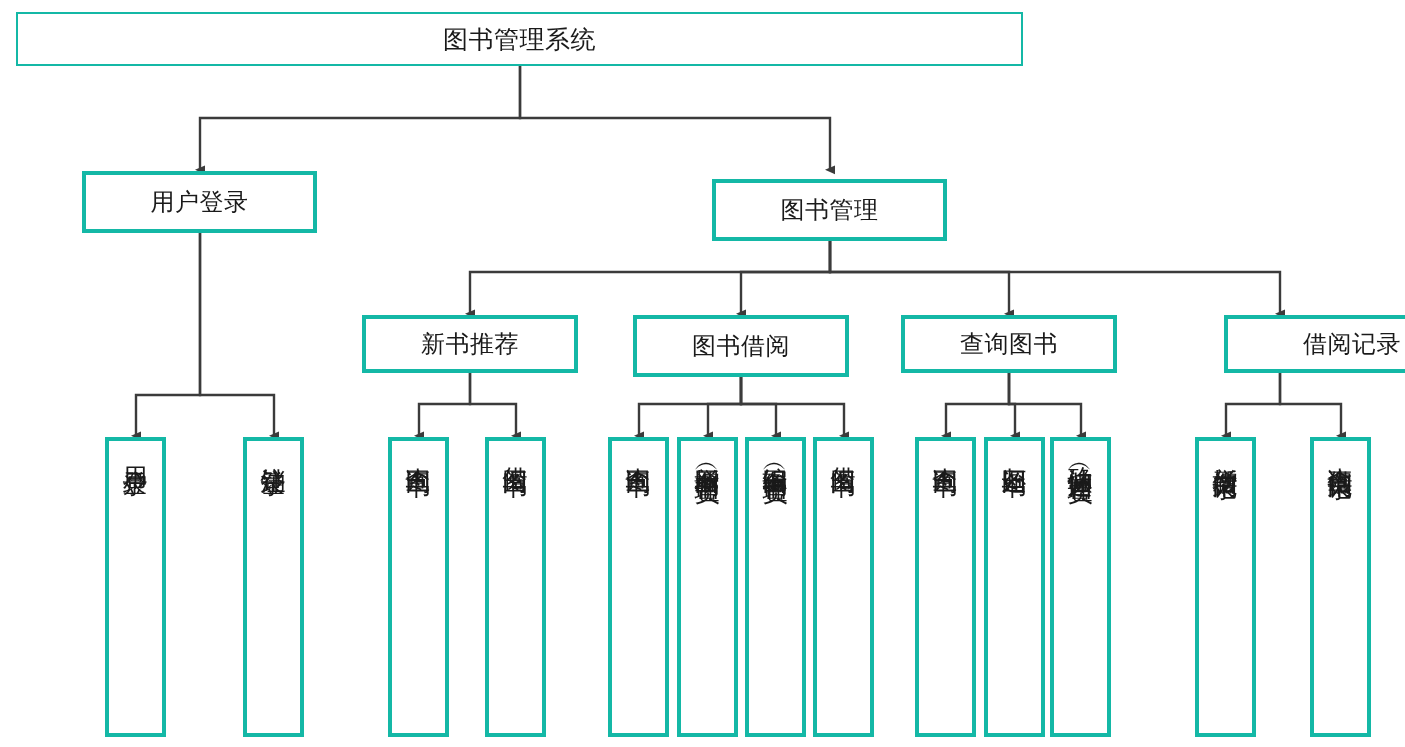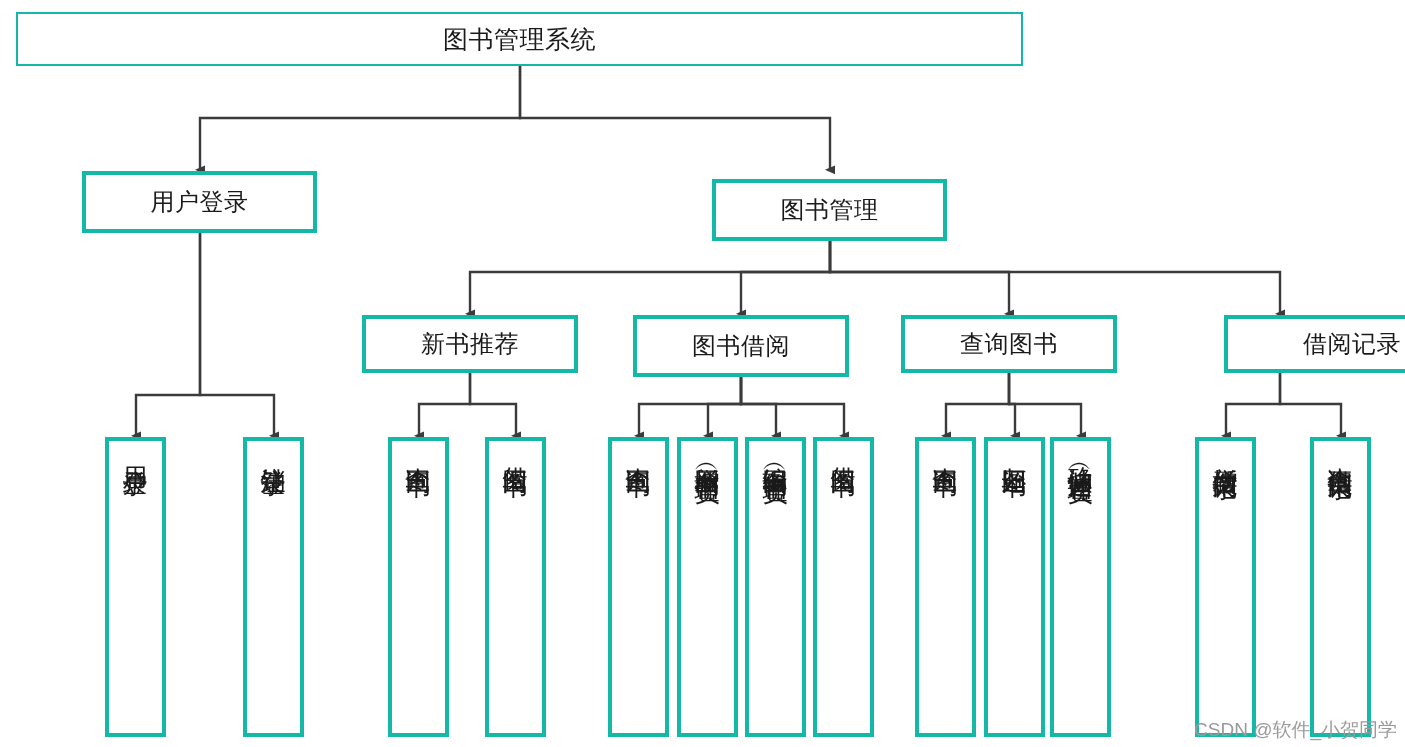--- a/index.html
+++ b/index.html
@@ -166,14 +166,13 @@
         <span class="node-label">确认归还（管理员）</span>
       </div>
       <div class="node leaf vertical" style="left: 1195px; top: 437px; width: 61px; height: 300px;">
         <span class="node-label">新增借阅记录</span>
       </div>
       <div class="node leaf vertical" style="left: 1310px; top: 437px; width: 61px; height: 300px;">
         <span class="node-label">查询借阅记录</span>
       </div>
     </div>
 
-  <div id="watermark">CSDN @软件_小贺同学</div>
 </div>
 
 </body></html>

